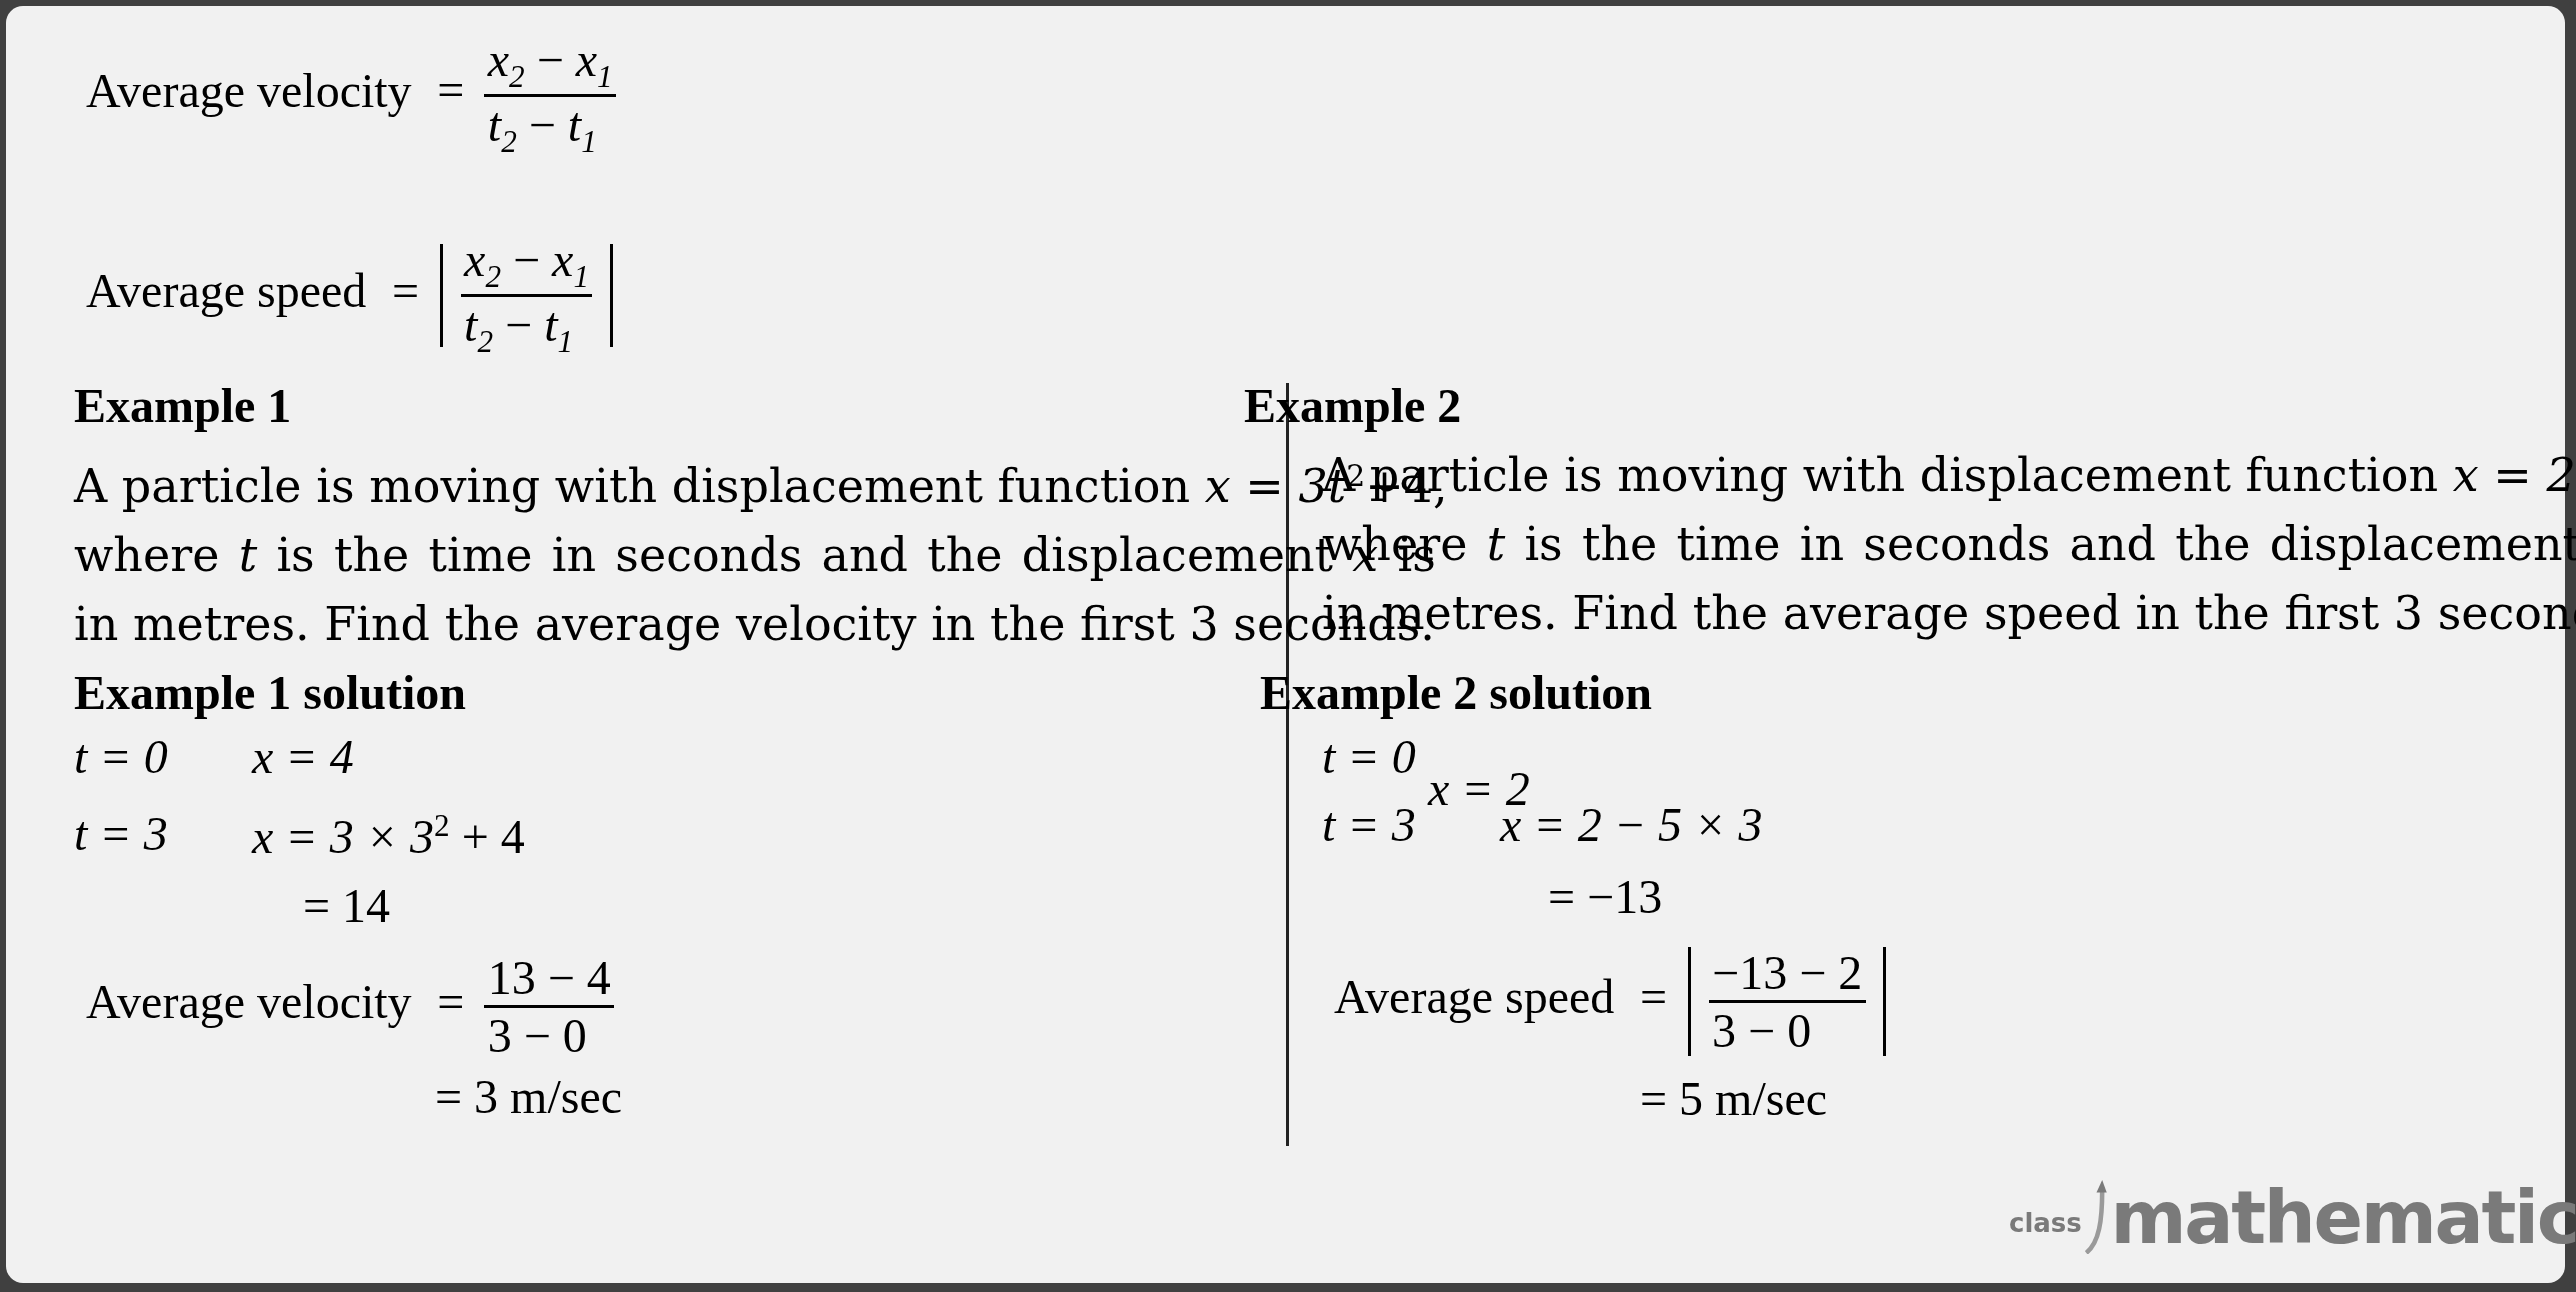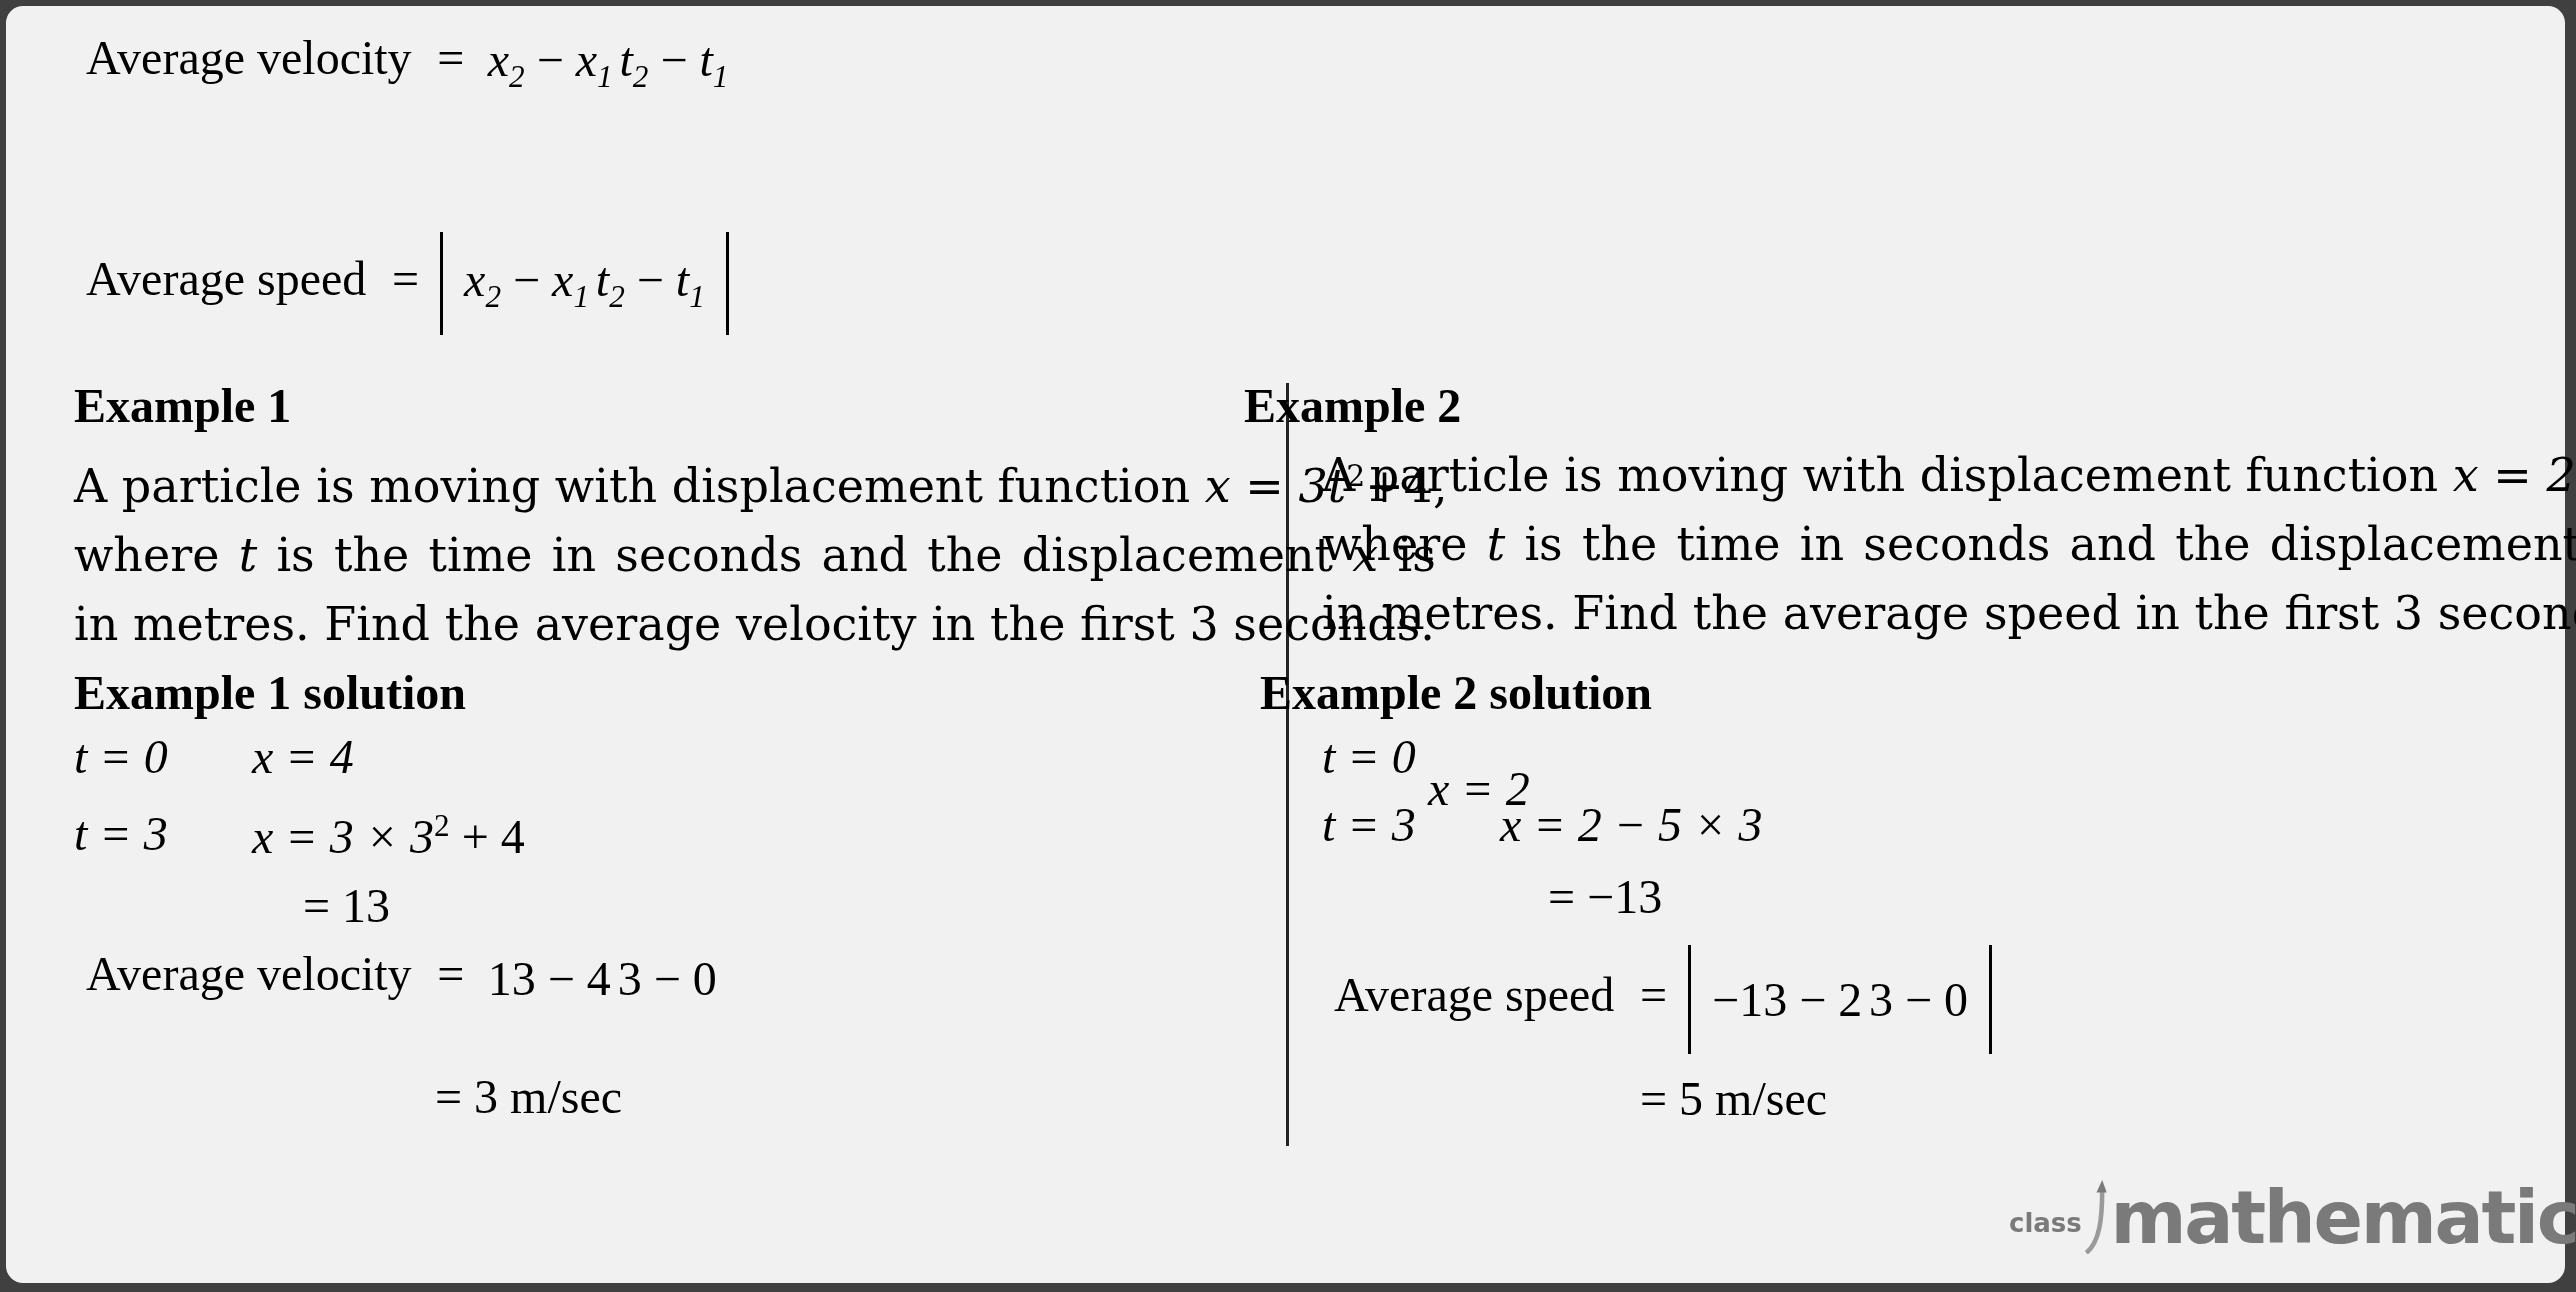--- a/index.html
+++ b/index.html
@@ -4,21 +4,21 @@
 <style>
   html, body { margin:0; padding:0; }
   body { width:2576px; height:1293px; background:#404040; position:relative; overflow:hidden;
          font-family:"DejaVu Serif","Liberation Serif",serif; color:#000; }
   .card { position:absolute; left:6.3px; top:6.3px; width:2559px; height:1277px;
           background:#f1f1f1; border-radius:17px; }
   .abs { position:absolute; white-space:nowrap; }
   .txt { font-family:"Liberation Serif","DejaVu Serif",serif; font-size:48px; line-height:1; }
   .bold { font-weight:bold; }
   .it { font-style:italic; }
-  .frac { display:inline-flex; flex-direction:row; align-items:center; vertical-align:middle; }
+  .frac { display:inline-flex; flex-direction:column; vertical-align:middle; }
   .frac .num, .frac .den { padding:0 3.4px; line-height:1.15; }
   .frac .bar { align-self:stretch; height:2.9px; background:#000; }
   .absbar { display:inline-block; width:2.9px; background:#000; vertical-align:middle; margin:0 5.7px; }
   sub, sup { font-size:0.65em; }
   .divider { position:absolute; left:1286px; top:383px; width:2.9px; height:763px; background:#222; }
   .para { font-size:46px; line-height:69px; width:1191px; text-align:justify; }
   .logo { position:absolute; left:2009px; top:1168px; height:86px; display:flex; align-items:flex-end; }
   .logo .class-text { font-family:"DejaVu Sans","Liberation Sans",sans-serif; font-weight:bold; color:#7a7a7a; font-size:26px; margin-right:3.4px; margin-bottom:16px; }
   .logo .math-text { font-family:"DejaVu Sans","Liberation Sans",sans-serif; font-weight:bold; color:#7a7a7a; font-size:73px; letter-spacing:-2.3px; line-height:1; }
 </style>
@@ -58,21 +58,21 @@
   <div style="white-space:nowrap;">in metres. Find the average velocity in the first 3 seconds.</div>
 </div>
 
 <div class="abs txt bold" style="left:74px;top:669px;">Example 1 solution</div>
 <div class="abs txt it" style="left:74px;top:733px;">t = 0</div>
 <div class="abs txt it" style="left:252px;top:733px;text-align:right;">x = 4</div>
 <div class="abs txt it" style="left:74px;top:810px;">t = 3</div>
 <div class="abs txt" style="left:252px;top:810px;">
   <span class="it">x = 3 × 3</span><sup>2</sup><span> + 4</span>
 </div>
-<div class="abs txt" style="left:303px;top:882px;">= 13</div>
+<div class="abs txt" style="left:303px;top:882px;">= 14</div>
 
 <div class="abs txt" style="left:86px;top:950px;">
   <span>Average velocity</span>
   <span style="margin:0 8px 0 13.7px;">=</span>
   <span class="frac">
     <span class="num">13 − 4</span>
     <span class="bar"></span>
     <span class="den">3 − 0</span>
   </span>
 </div>

